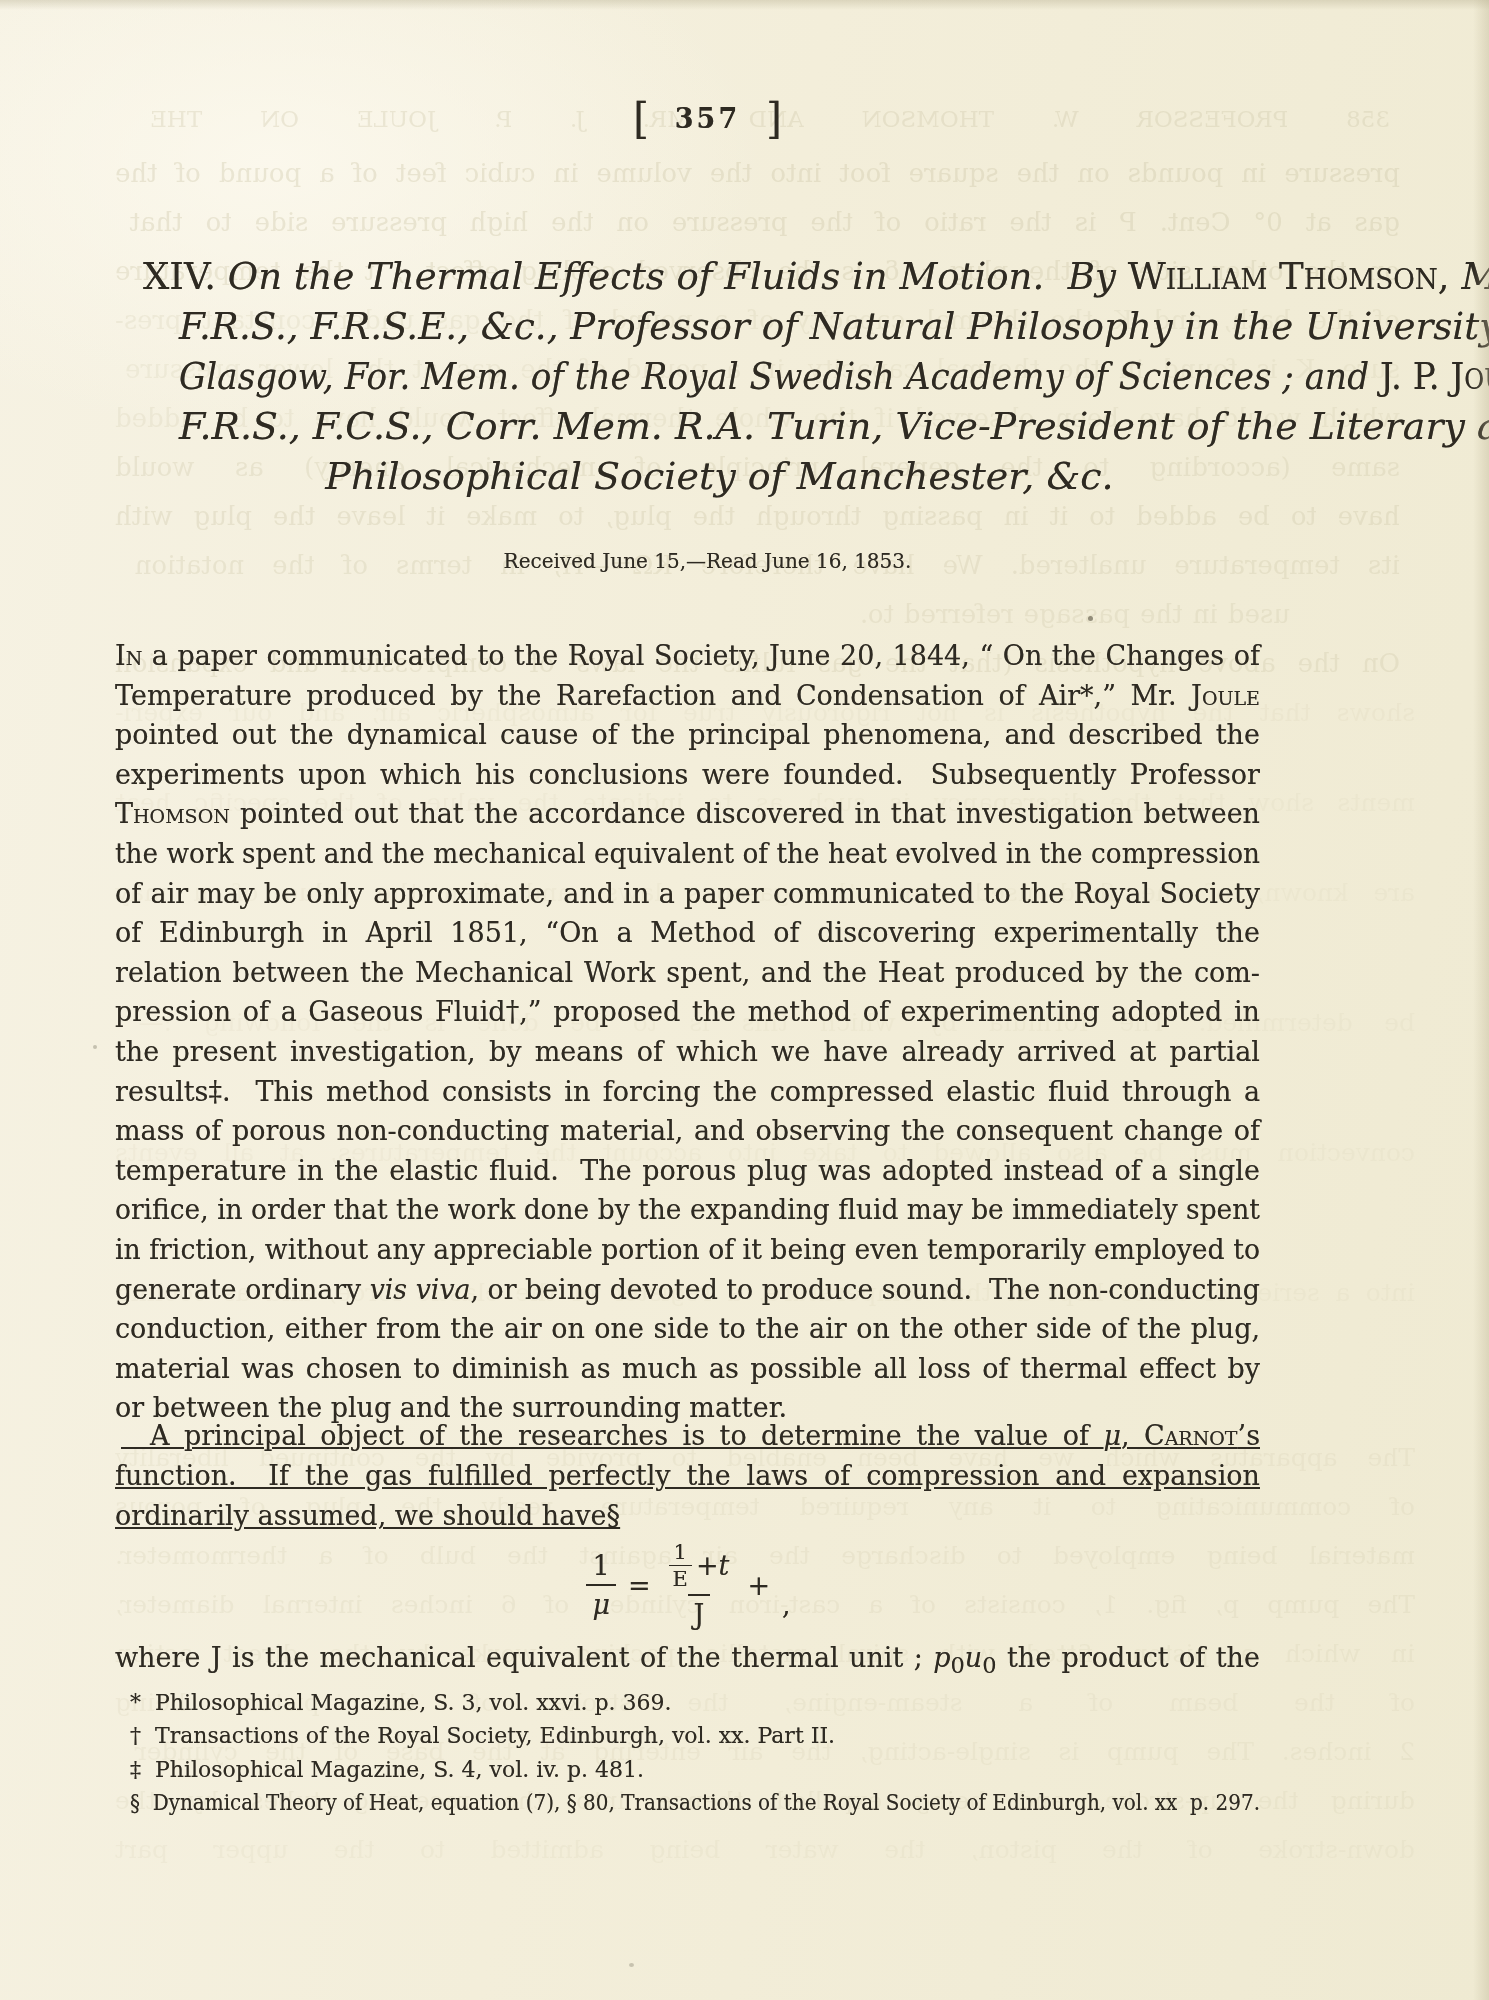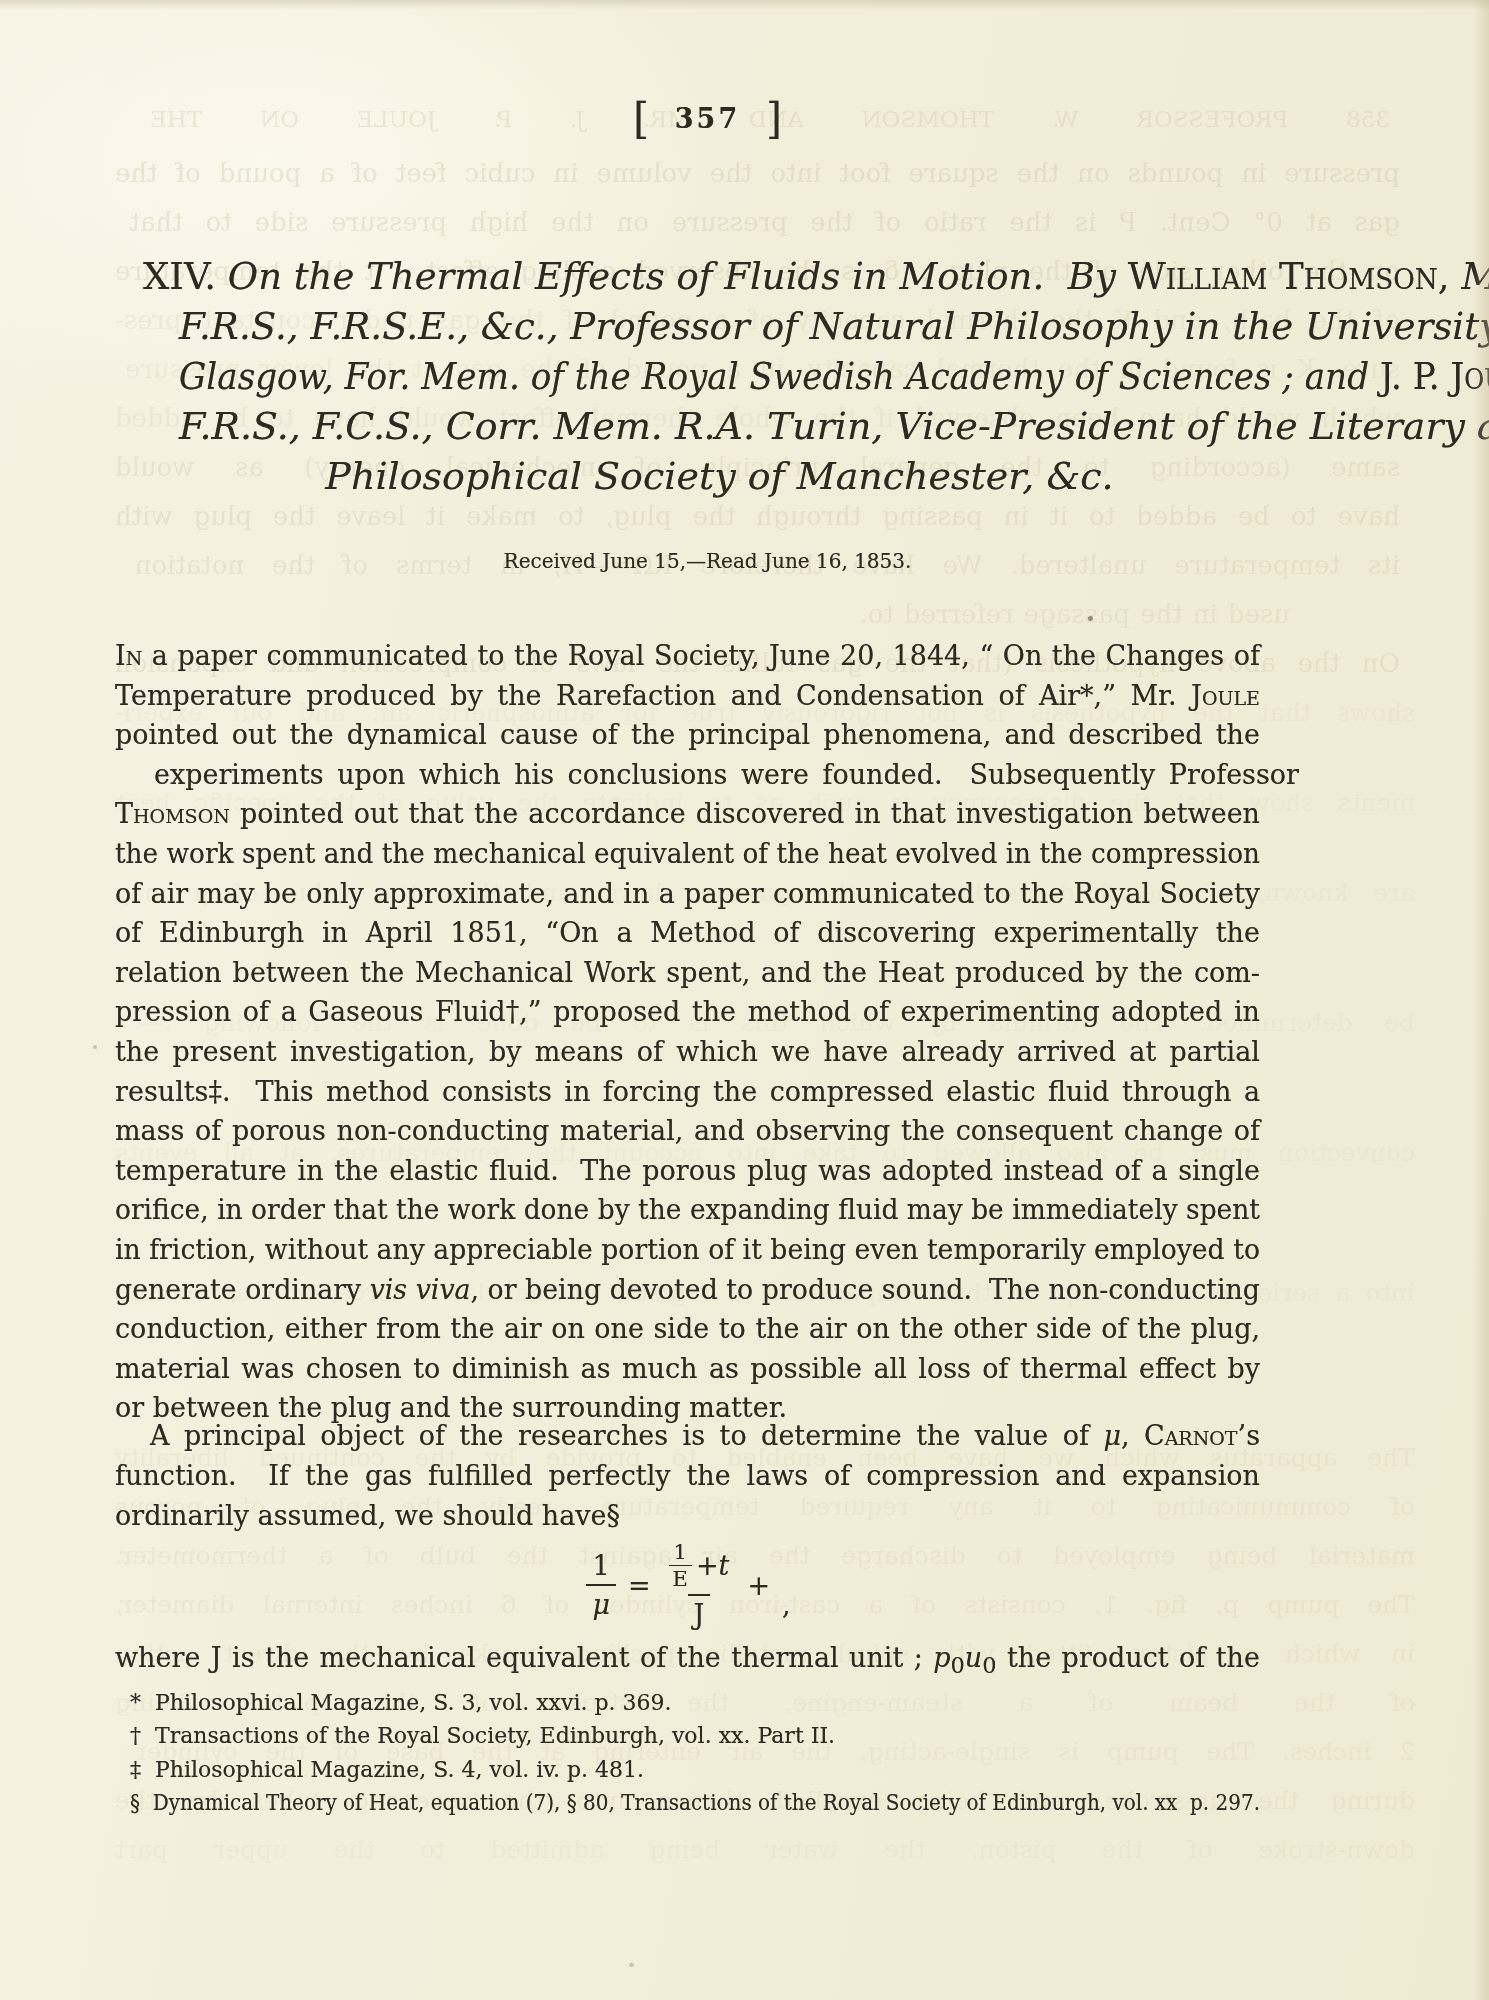--- a/index.html
+++ b/index.html
@@ -25,21 +25,21 @@
   .ink{color:var(--ink);text-shadow:0 0 .5px rgba(46,42,34,.55);}
   .folio{position:absolute;top:98px;left:135px;width:1145px;display:flex;
     justify-content:center;align-items:center;gap:26px;}
   .bracket{font-size:40px;font-weight:400;transform:scaleY(1.05);line-height:1;}
   .folio-num{font-size:27px;font-weight:700;letter-spacing:3px;line-height:1;}
   .title{position:absolute;top:251px;left:143px;width:1117px;font-size:38px;line-height:50px;text-align:center;}
   .title .line.hang{padding-left:36px;}
   .received{position:absolute;top:549px;left:135px;width:1145px;text-align:center;font-size:20px;}
   .para{position:absolute;left:115px;width:1145px;font-size:27px;line-height:39.6px;}
   .p1{top:636px;}
-  .p2{top:1416px;line-height:40.2px;}
+  .p2{top:1416px;line-height:40.2px;text-decoration:underline;}
   .where{top:1638px;text-align:right;}
   .line{display:block;}
   .j{white-space:nowrap;}           
   .line.ind{padding-left:6px;}
   .sc{font-variant:small-caps;}
   
   .equation{position:absolute;top:1540px;left:115px;width:1145px;display:flex;
     justify-content:center;align-items:center;font-size:27px;}
   .frac{display:inline-flex;flex-direction:column;align-items:center;vertical-align:middle;margin:0 2px;}
   .fnum{display:flex;align-items:center;justify-content:center;padding:0 6px 3px 6px;}
@@ -113,21 +113,21 @@
       <div class="line hang"><span><i>Philosophical Society of Manchester, &amp;c.</i></span></div>
     </div>
 
   <div class="received ink">Received June 15,—Read June 16, 1853.</div>
 
   <div class="para p1 ink">
 
   <div class="line j" style="word-spacing: 0.948958px;"><span><span class="sc">In</span> a paper communicated to the Royal Society, June 20, 1844, “&nbsp;On the Changes of</span></div>
       <div class="line j" style="word-spacing: 5.86875px;"><span>Temperature produced by the Rarefaction and Condensation of Air*,” Mr. <span class="sc">Joule</span></span></div>
       <div class="line j" style="word-spacing: 4.53835px;"><span>pointed out the dynamical cause of the principal phenomena, and described the</span></div>
-      <div class="line j" style="word-spacing: 4.91493px; margin-left: 39px;"><span>experiments upon which his conclusions were founded.&nbsp; Subsequently Professor</span></div>
+      <div class="line j" style="word-spacing: 4.91493px;"><span>experiments upon which his conclusions were founded.&nbsp; Subsequently Professor</span></div>
       <div class="line j" style="word-spacing: 1.59531px;"><span><span class="sc">Thomson</span> pointed out that the accordance discovered in that investigation between</span></div>
       <div class="line j" style="transform: scaleX(0.976013); transform-origin: 0px 50%;"><span>the work spent and the mechanical equivalent of the heat evolved in the compression</span></div>
       <div class="line j" style="word-spacing: 0.725446px;"><span>of air may be only approximate, and in a paper communicated to the Royal Society</span></div>
       <div class="line j" style="word-spacing: 9.13068px;"><span>of Edinburgh in April 1851, “On a Method of discovering experimentally the</span></div>
       <div class="line j" style="word-spacing: 2.26302px;"><span>relation between the Mechanical Work spent, and the Heat produced by the com-</span></div>
       <div class="line j" style="word-spacing: 3.03551px;"><span>pression of a Gaseous Fluid†,” proposed the method of experimenting adopted in</span></div>
       <div class="line j" style="word-spacing: 4.66016px;"><span>the present investigation, by means of which we have already arrived at partial</span></div>
       <div class="line j" style="word-spacing: 3.94792px;"><span>results‡.&nbsp; This method consists in forcing the compressed elastic fluid through a</span></div>
       <div class="line j" style="word-spacing: 2.04688px;"><span>mass of porous non-conducting material, and observing the consequent change of</span></div>
       <div class="line j" style="word-spacing: 2.10491px;"><span>temperature in the elastic fluid.&nbsp; The porous plug was adopted instead of a single</span></div>

